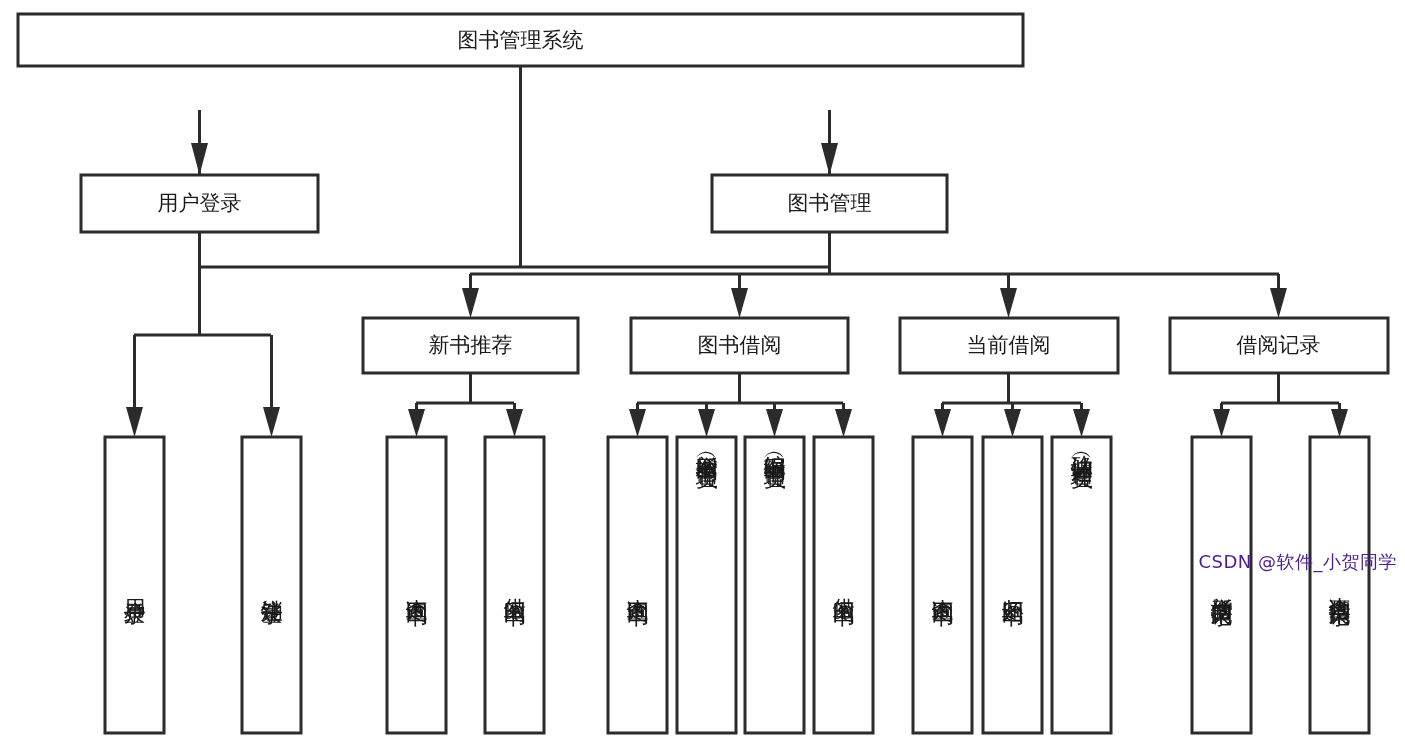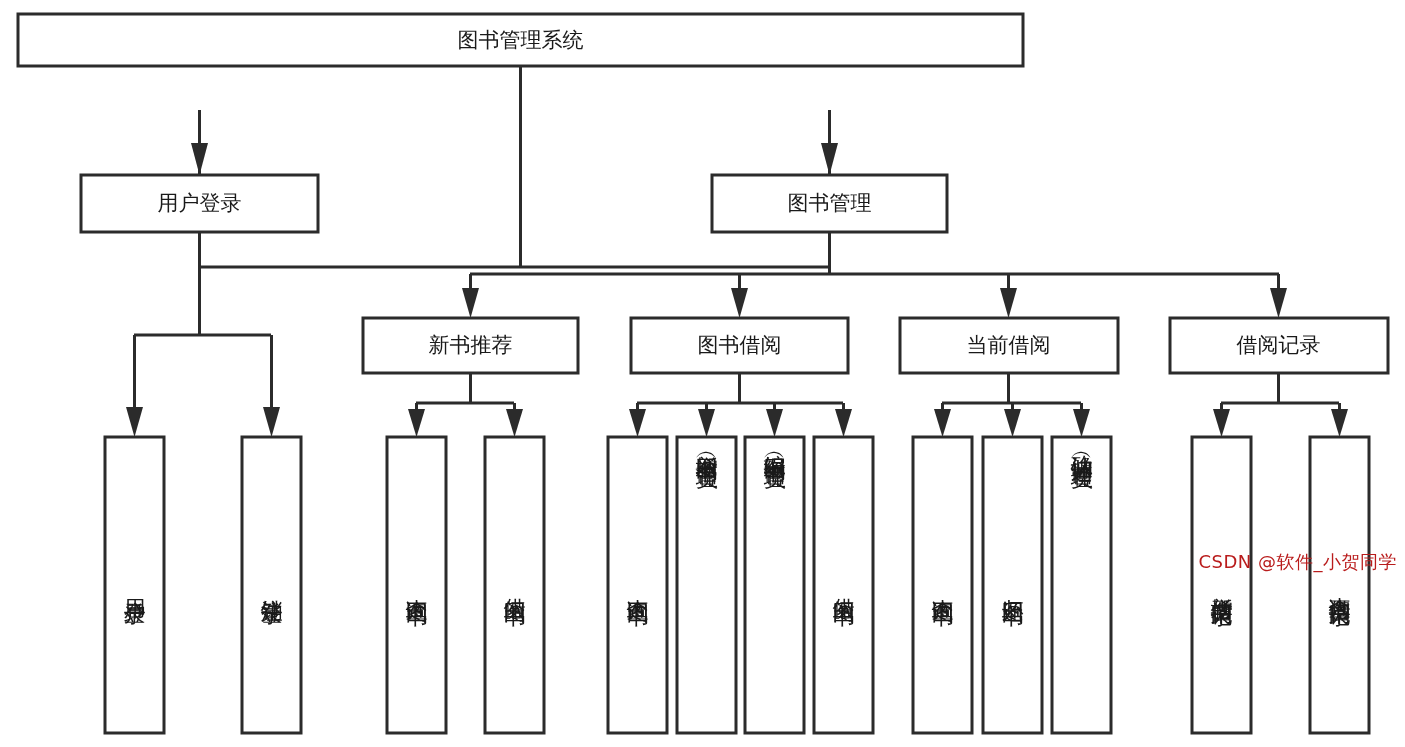--- a/index.html
+++ b/index.html
@@ -66,21 +66,21 @@
     letter-spacing: 2px;
     white-space: nowrap;
     text-align: center;
   }
   #watermark {
     position: absolute;
     right: 8px;
     bottom: 6px;
     font-family: "DejaVu Sans", "Liberation Sans", sans-serif;
     font-size: 18px;
-    color: #b91c1c;
+    color: #4c1d95;
     letter-spacing: 0.5px;
     white-space: nowrap;
     pointer-events: none;
   }
 </style>
 </head>
 <body>
 
 <div id="diagram-root">
 

